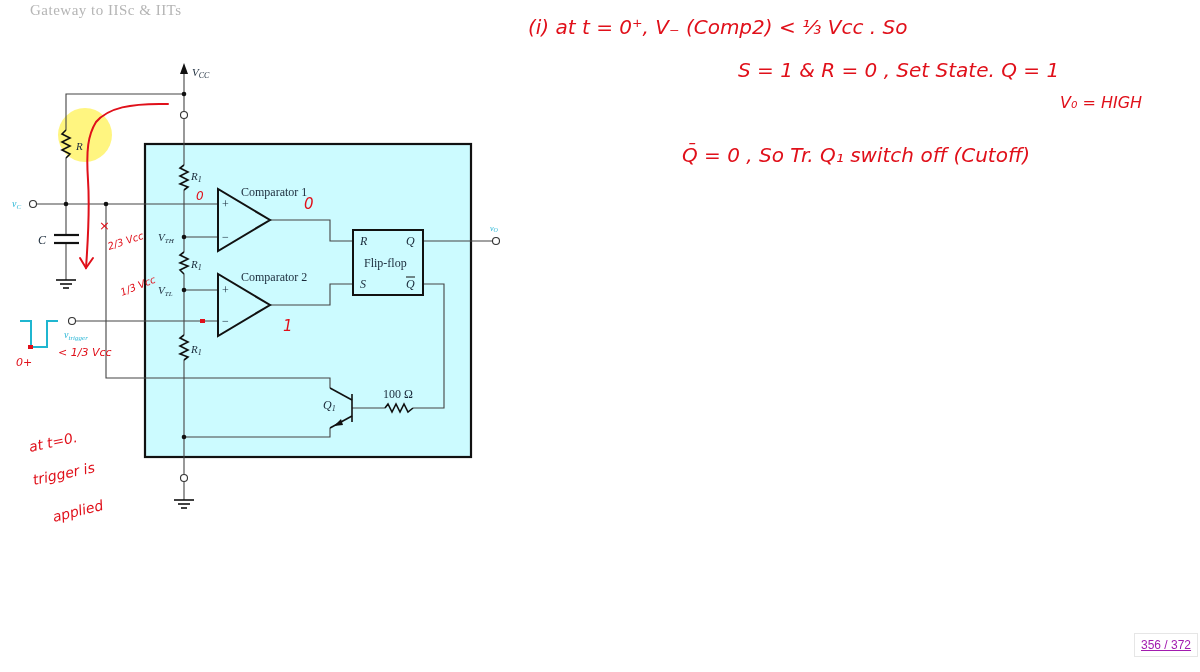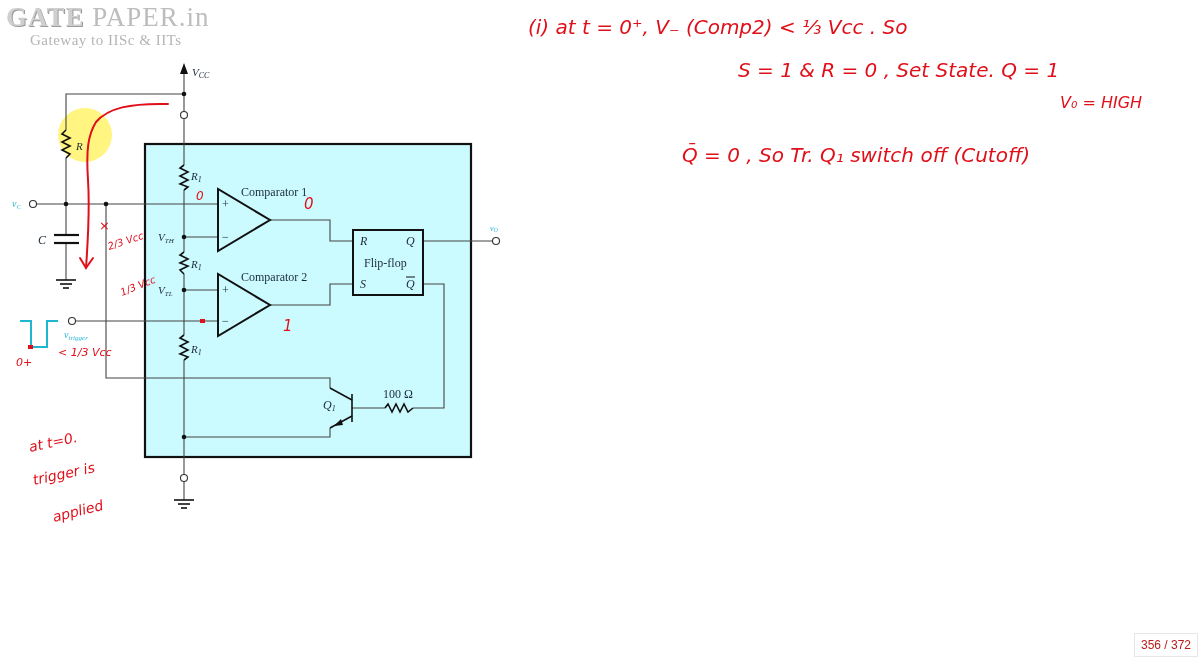--- a/index.html
+++ b/index.html
@@ -6,27 +6,26 @@
   body { width:1200px; height:672px; position:relative; overflow:hidden; font-family:"Liberation Serif", serif; }
   .logo { position:absolute; left:6px; top:2px; }
   .logo-main { font-family:"Liberation Serif", serif; font-size:27px; color:#bdbdbd; letter-spacing:1px; line-height:30px; }
   .logo-main .gate { font-weight:bold; color:#cfcfcf; text-shadow:1px 1px 0 #9a9a9a; }
   .logo-sub { font-family:"Liberation Serif", serif; font-size:15px; color:#b5b5b5; margin-left:24px; letter-spacing:0.5px; }
   svg.canvas { position:absolute; left:0; top:0; }
   .lbl { font-family:"Liberation Serif", serif; fill:#1a2a3a; }
   .ital { font-style:italic; }
   .cyan { fill:#29b6d6; }
   .ink { font-family:"DejaVu Sans", sans-serif; fill:#e0101a; font-style:italic; }
-  .page-counter { position:absolute; left:1134px; top:633px; padding:4px 6px; background:#ffffff; border:1px solid #e6e6e6; font-family:"Liberation Sans", sans-serif; font-size:12px; color:#b91c1c; }
+  .page-counter { position:absolute; left:1134px; top:633px; padding:4px 6px; background:#ffffff; border:1px solid #e6e6e6; font-family:"Liberation Sans", sans-serif; font-size:12px; color:#a21caf;text-decoration:underline; }
 </style>
 </head>
 <body>
 
 <div class="logo">
-  <div class="logo-main"><span class="gate">GATE</span><span> PAPER.in</span></div>
   <div class="logo-sub">Gateway to IISc &amp; IITs</div>
 </div>
 
 <svg class="canvas" width="1200" height="672" viewBox="0 0 1200 672">
 
   <circle cx="85" cy="135" r="27" fill="#fff36a" opacity="0.85"></circle>
 
   <rect x="145" y="144" width="326" height="313" fill="#ccfbff" stroke="#111" stroke-width="2.2"></rect>
 
   <g stroke="#444" stroke-width="1.1" fill="none">

